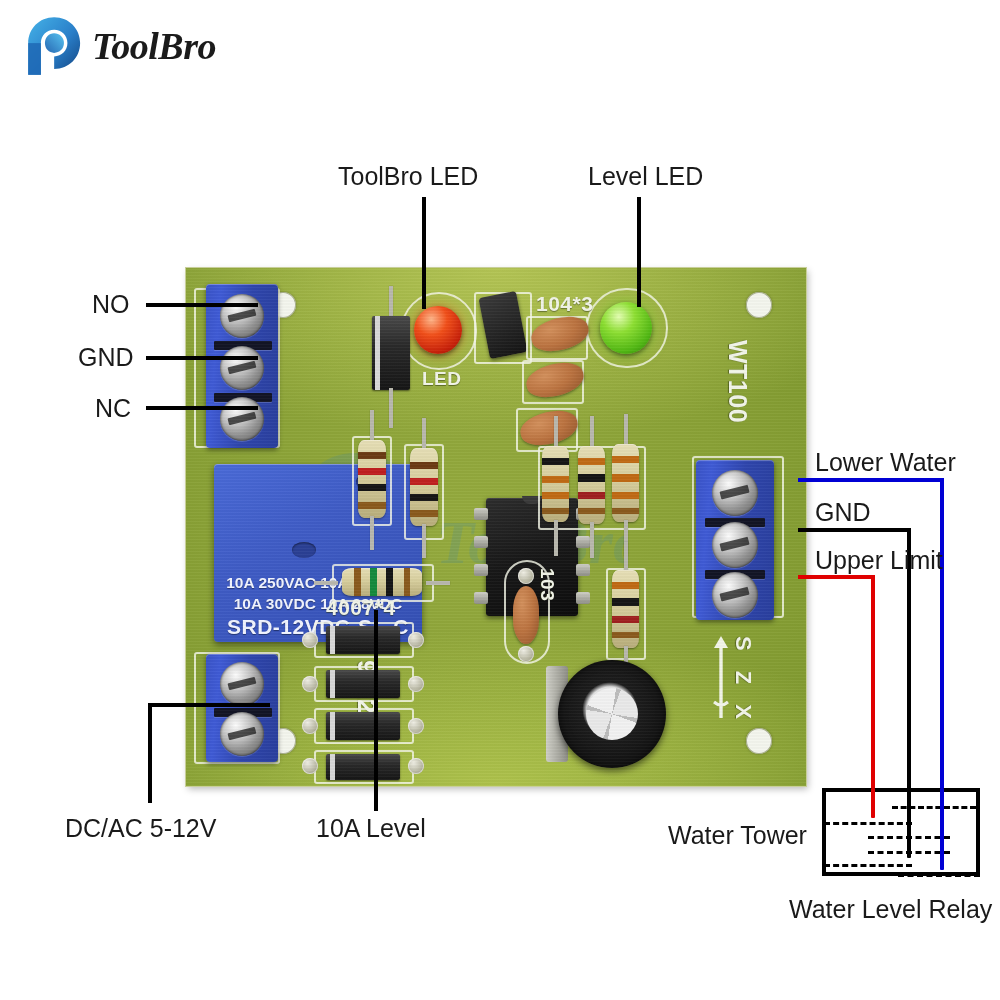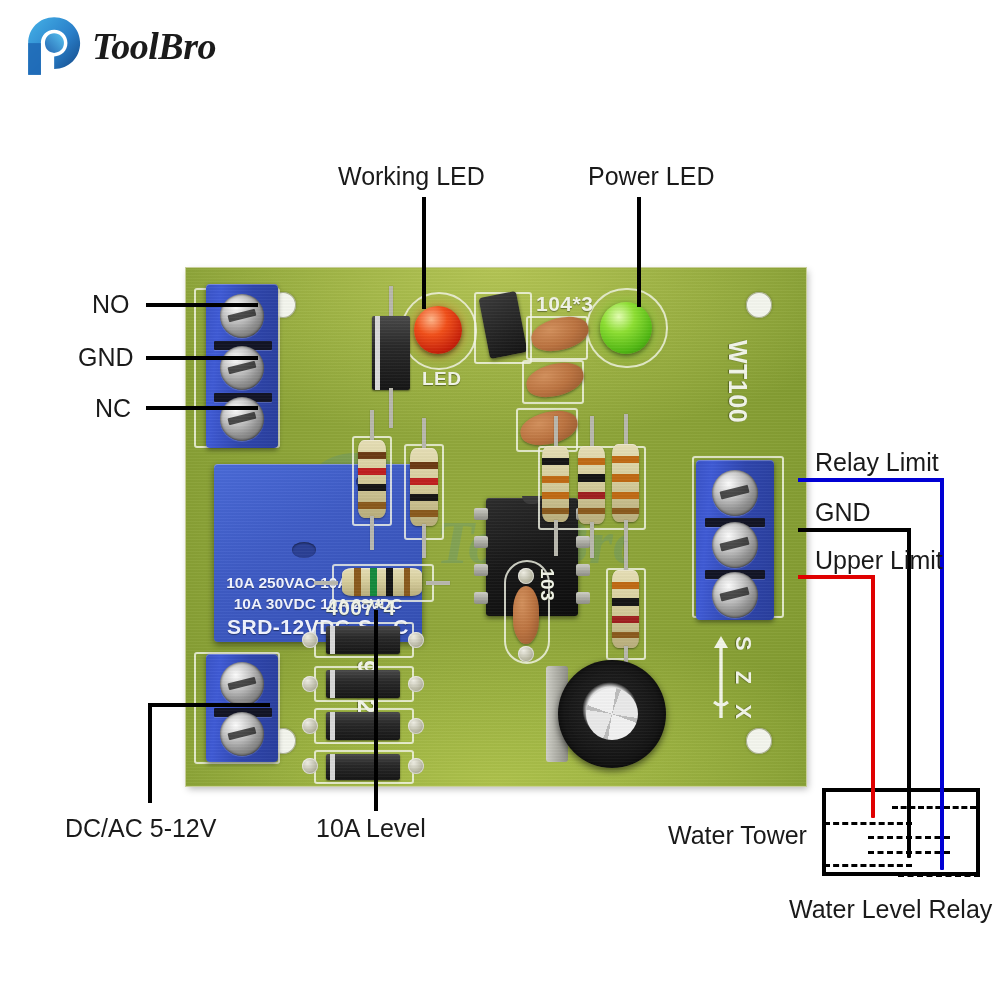--- a/index.html
+++ b/index.html
@@ -442,43 +442,43 @@
     <div class="diode" style="left:140px; top:486px; width:74px; height:26px;">
         <div class="band" style="left:4px;"></div>
       </div>
     <div class="pad" style="left:222px; top:490px; width:16px; height:16px;"></div>
 
     <div style="position:absolute; left:360px; top:398px; width:22px; height:96px; background:linear-gradient(90deg,#cfcfc7,#8e8e86); border-radius:3px;"></div>
     <div id="ecap"></div>
 
   </div>
 
-  <div class="callout" style="left:338px; top:164px;">Working LED</div>
+  <div class="callout" style="left:338px; top:164px;">ToolBro LED</div>
   <div class="leader leader-v" style="left:422px; top:197px; height:112px;"></div>
 
-  <div class="callout" style="left:588px; top:164px;">Power LED</div>
+  <div class="callout" style="left:588px; top:164px;">Level LED</div>
   <div class="leader leader-v" style="left:637px; top:197px; height:110px;"></div>
 
   <div class="callout" style="left:92px; top:292px;">NO</div>
   <div class="leader leader-h" style="left:146px; top:303px; width:112px;"></div>
 
   <div class="callout" style="left:78px; top:345px;">GND</div>
   <div class="leader leader-h" style="left:146px; top:356px; width:112px;"></div>
 
   <div class="callout" style="left:95px; top:396px;">NC</div>
   <div class="leader leader-h" style="left:146px; top:406px; width:112px;"></div>
 
   <div class="leader leader-h" style="left:148px; top:703px; width:122px;"></div>
   <div class="leader leader-v" style="left:148px; top:703px; height:100px;"></div>
   <div class="callout" style="left:65px; top:816px;">DC/AC 5-12V</div>
 
   <div class="leader leader-v" style="left:374px; top:610px; height:201px;"></div>
   <div class="callout" style="left:316px; top:816px;">10A Level</div>
 
-  <div class="callout" style="left:815px; top:450px;">Relay Limit</div>
+  <div class="callout" style="left:815px; top:450px;">Lower Water</div>
   <div class="wire wire-h" style="left:798px; top:478px; width:146px; background:#0000d4;"></div>
   <div class="wire wire-v" style="left:940px; top:478px; height:392px; background:#0000d4;"></div>
 
   <div class="callout" style="left:815px; top:500px;">GND</div>
   <div class="wire wire-h" style="left:798px; top:528px; width:113px; background:#000000;"></div>
   <div class="wire wire-v" style="left:907px; top:528px; height:330px; background:#000000;"></div>
 
   <div class="callout" style="left:815px; top:548px;">Upper Limit</div>
   <div class="wire wire-h" style="left:798px; top:575px; width:77px; background:#e00000;"></div>
   <div class="wire wire-v" style="left:871px; top:575px; height:234px; background:#e00000;"></div>

